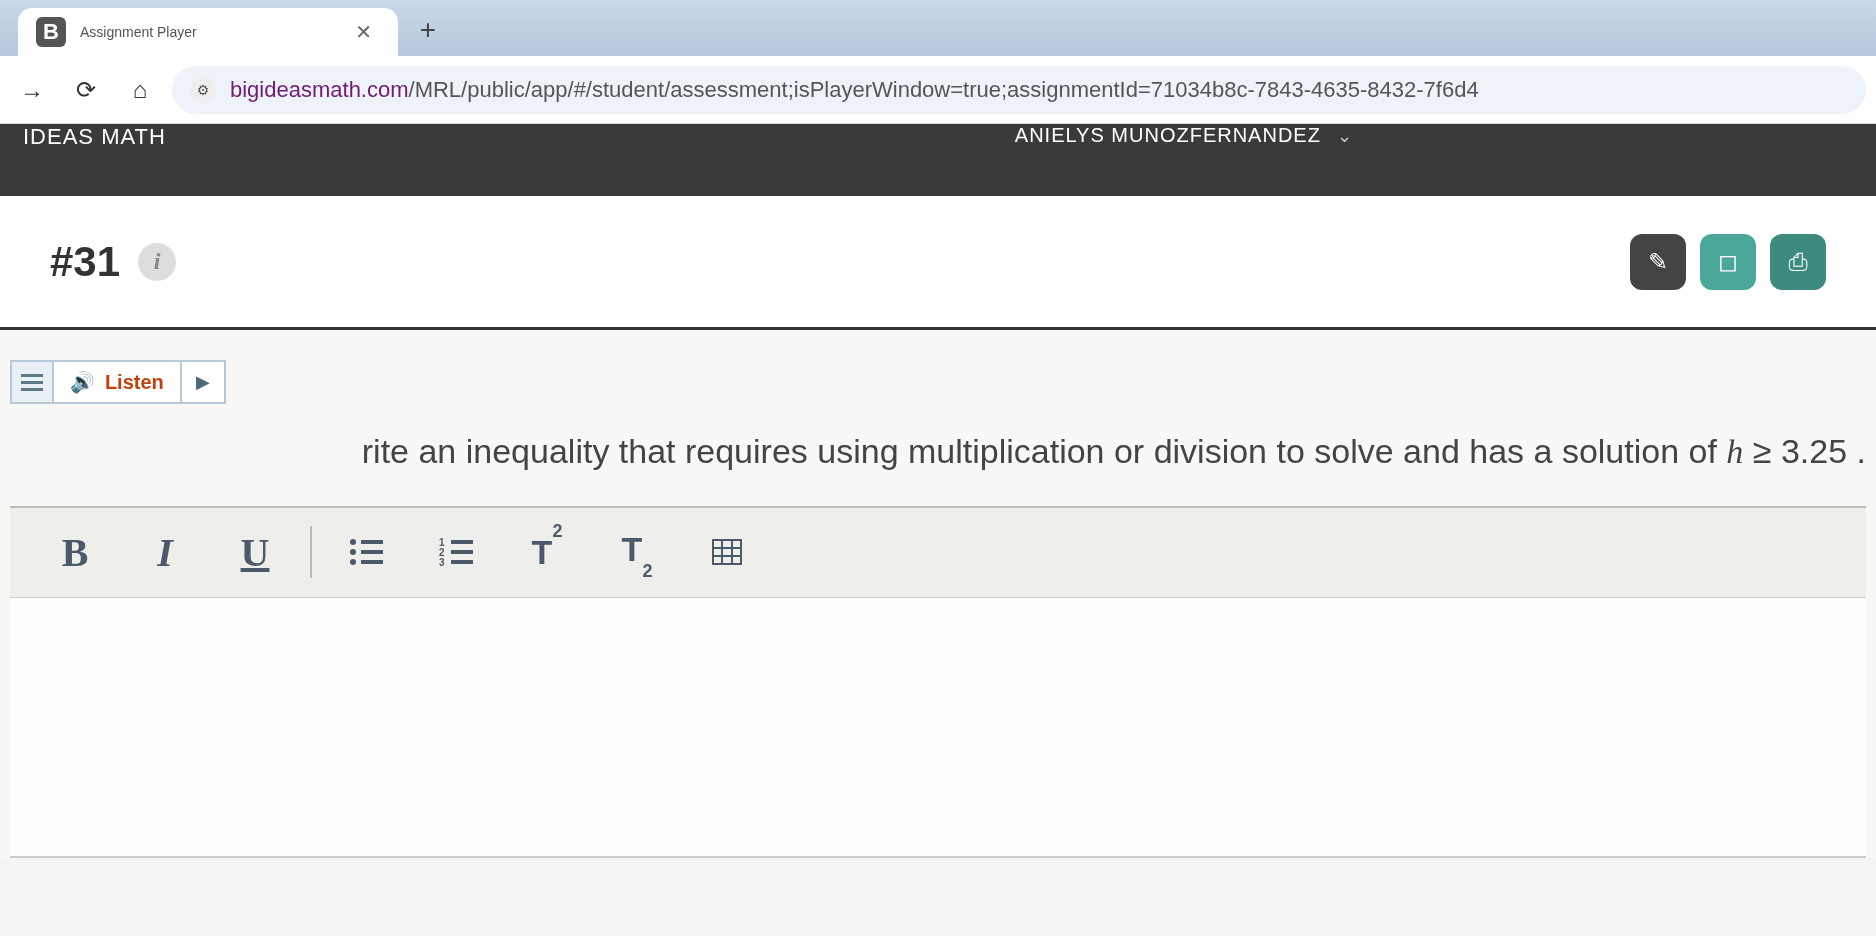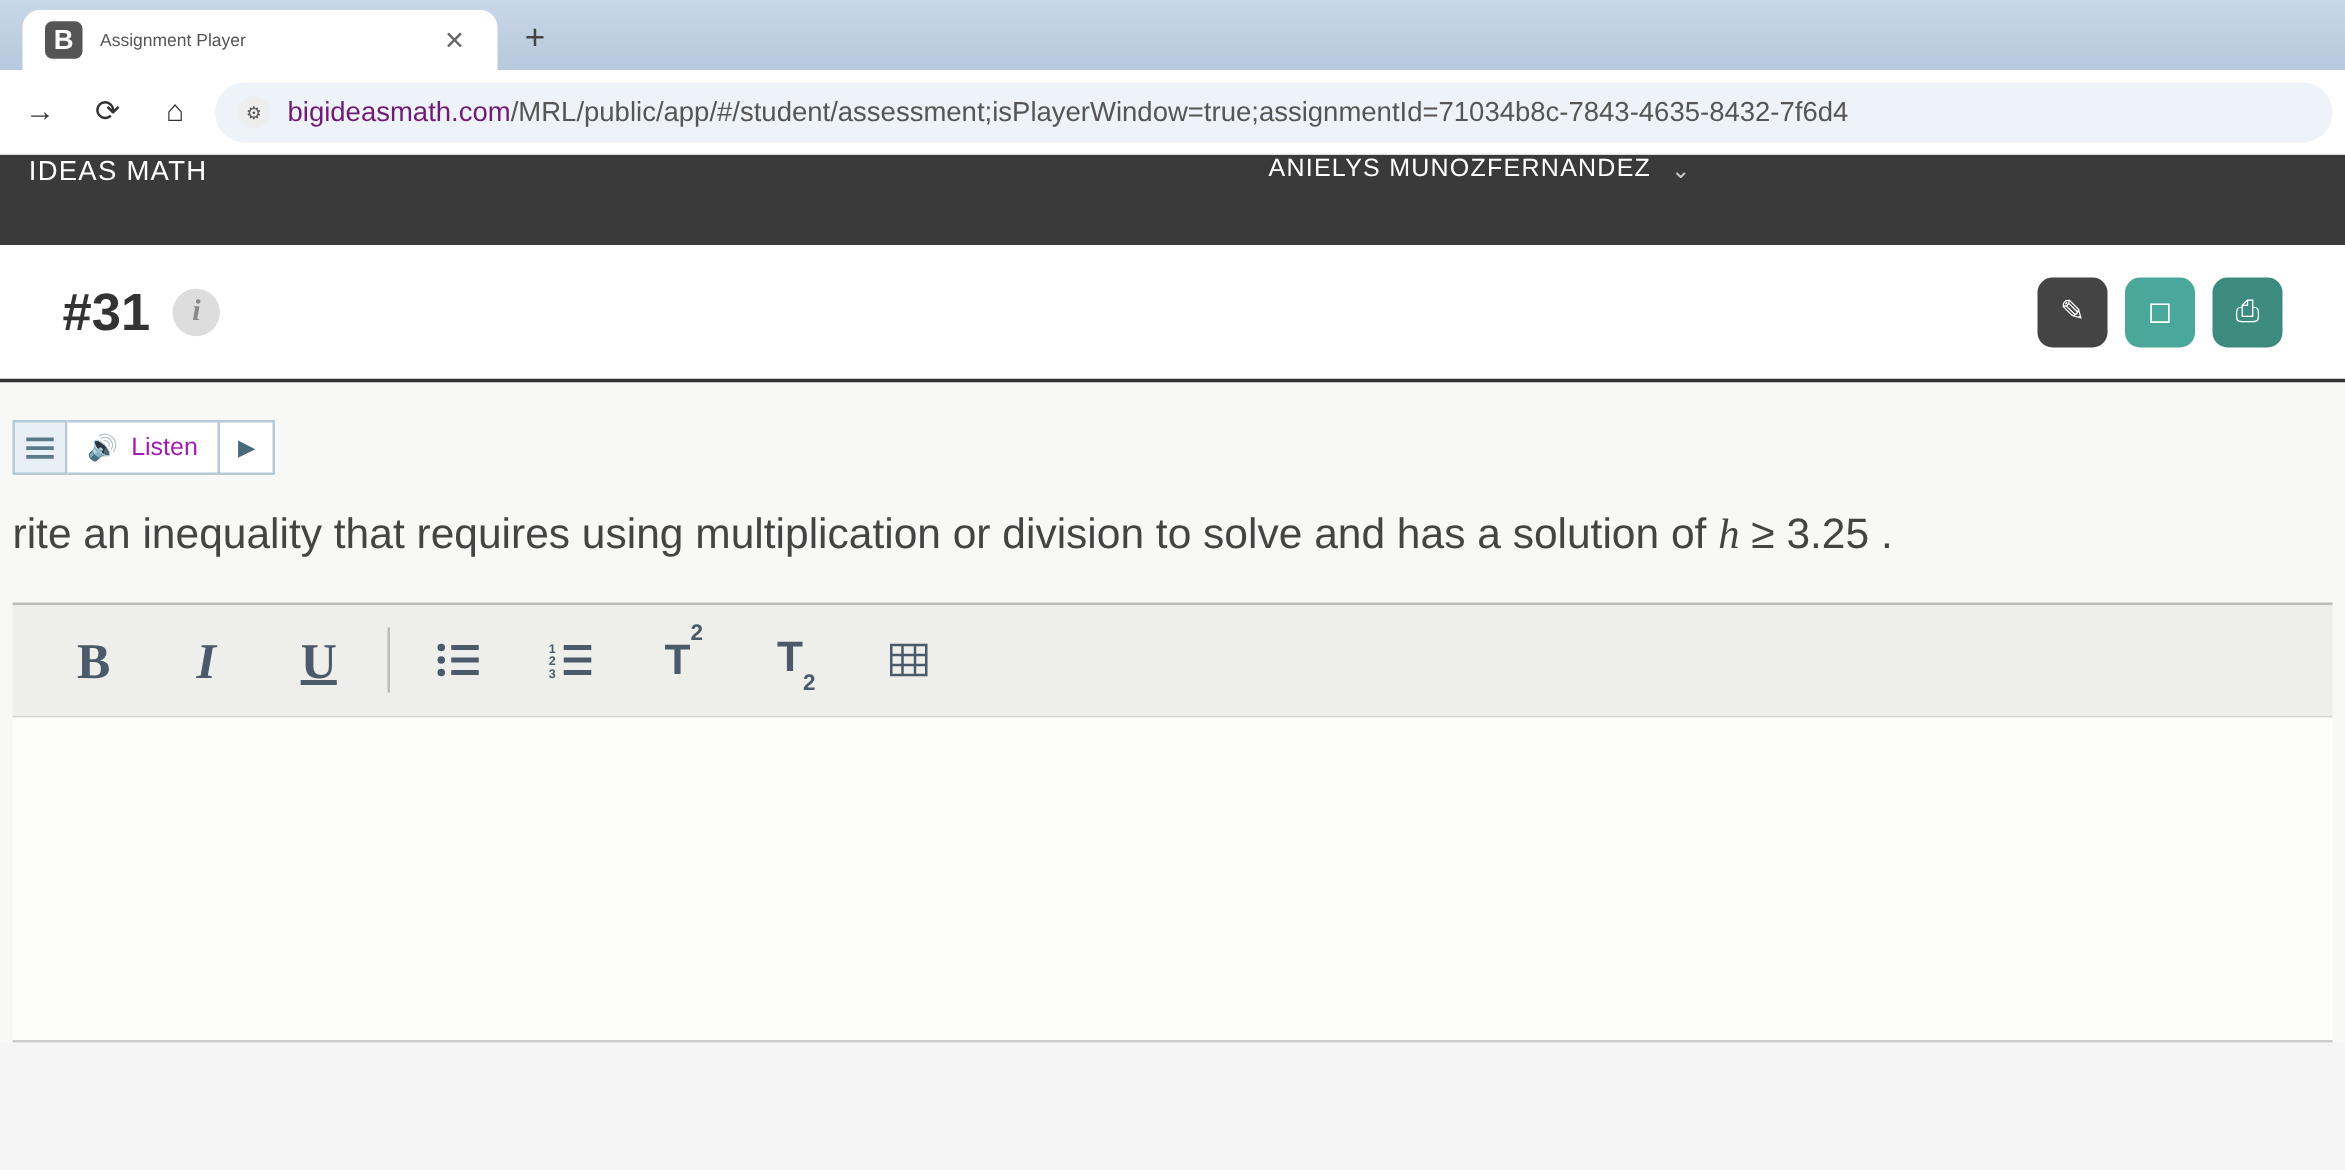--- a/index.html
+++ b/index.html
@@ -21,41 +21,41 @@
     .url-text .domain { color: #701a75; }
 
     
     .app-header { height: 72px; background: #3a3a3a; color: #fff; display: flex; align-items: flex-start; padding: 0 23px; }
     .app-title { font-size: 22px; letter-spacing: 1px; flex: 0 0 auto; }
     .header-spacer { flex: 1; }
     .user-menu { display: flex; align-items: center; gap: 16px; font-size: 20px; letter-spacing: 1px; margin-right: 500px; }
     .chevron { font-size: 18px; color: #ccc; }
 
     
-    .question-header { height: 110px; background: #fff; display: flex; align-items: center; padding: 0 50px; border-bottom: 3px solid #333; }
+    .question-header { height: 134px; background: #fff; display: flex; align-items: center; padding: 0 50px; border-bottom: 3px solid #333; }
     .q-number { font-size: 42px; font-weight: bold; color: #333; margin-right: 18px; }
     .info-btn { width: 38px; height: 38px; border-radius: 50%; background: #ddd; color: #888; display: flex; align-items: center; justify-content: center; font-family: Georgia, serif; font-style: italic; font-size: 24px; font-weight: bold; cursor: pointer; }
     .header-actions { margin-left: auto; display: flex; gap: 14px; }
     .action-btn { width: 56px; height: 56px; border-radius: 12px; display: flex; align-items: center; justify-content: center; cursor: pointer; font-size: 24px; }
     .action-dark { background: #444; color: #fff; }
     .action-teal { background: #4aa89a; color: #fff; }
     .action-teal2 { background: #3d8a7e; color: #fff; }
 
     
     .content { padding: 30px 10px 0 10px; background: #f8f8f6; }
     .listen-row { display: flex; align-items: center; gap: 0; margin-bottom: 24px; }
     .listen-menu { width: 44px; height: 44px; border: 2px solid #b5c9d6; background: #e8f0f5; display: flex; align-items: center; justify-content: center; cursor: pointer; }
     .hamburger { display: flex; flex-direction: column; gap: 4px; }
     .hamburger span { width: 22px; height: 3px; background: #5a7a8a; }
     .listen-btn { height: 44px; border: 2px solid #b5c9d6; border-left: none; background: #fff; display: flex; align-items: center; gap: 10px; padding: 0 16px; cursor: pointer; }
     .speaker { color: #c85a3a; font-size: 20px; }
-    .listen-label { font-weight: normal; color: #a21caf; font-size: 20px; }
+    .listen-label { font-weight: bold; color: #c2410c; font-size: 20px; }
     .play-btn { width: 44px; height: 44px; border: 2px solid #b5c9d6; border-left: none; background: #fff; display: flex; align-items: center; justify-content: center; cursor: pointer; color: #4a6a7a; font-size: 18px; }
 
-    .prompt { font-size: 34px; color: #444; margin-bottom: 30px; line-height: 1.4; }
+    .prompt { font-size: 34px; color: #444; margin-bottom: 30px; line-height: 1.4; text-align: right; }
     .prompt .math { font-style: italic; font-family: Georgia, serif; }
 
     
     .editor-wrap { border-top: 2px solid #bbb; }
     .editor-toolbar { height: 90px; background: #eeeeea; display: flex; align-items: center; padding: 0 20px; gap: 0; border-bottom: 1px solid #ccc; }
     .tool { width: 90px; height: 70px; display: flex; align-items: center; justify-content: center; font-size: 40px; font-family: Georgia, 'Times New Roman', serif; color: #4a5a6a; cursor: pointer; font-weight: bold; }
     .tool-sep { width: 2px; height: 52px; background: #bbb; margin: 0 10px; }
     .tool.italic { font-style: italic; }
     .tool.underline { text-decoration: underline; }
     .tool svg { width: 40px; height: 40px; }

